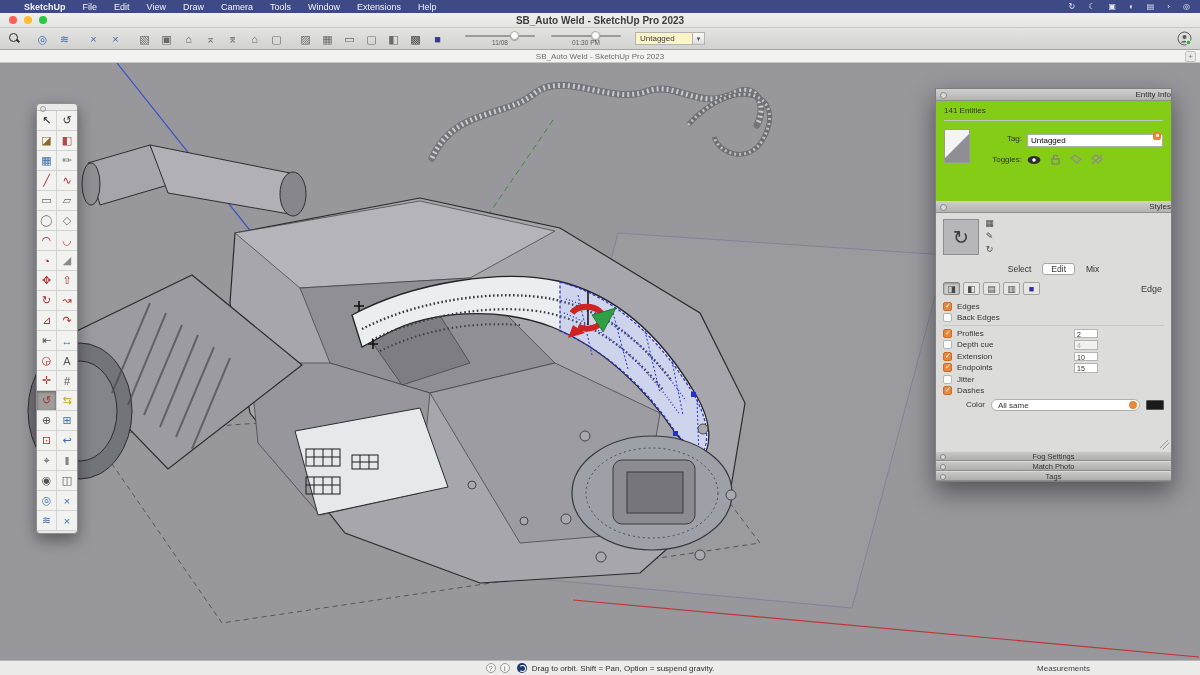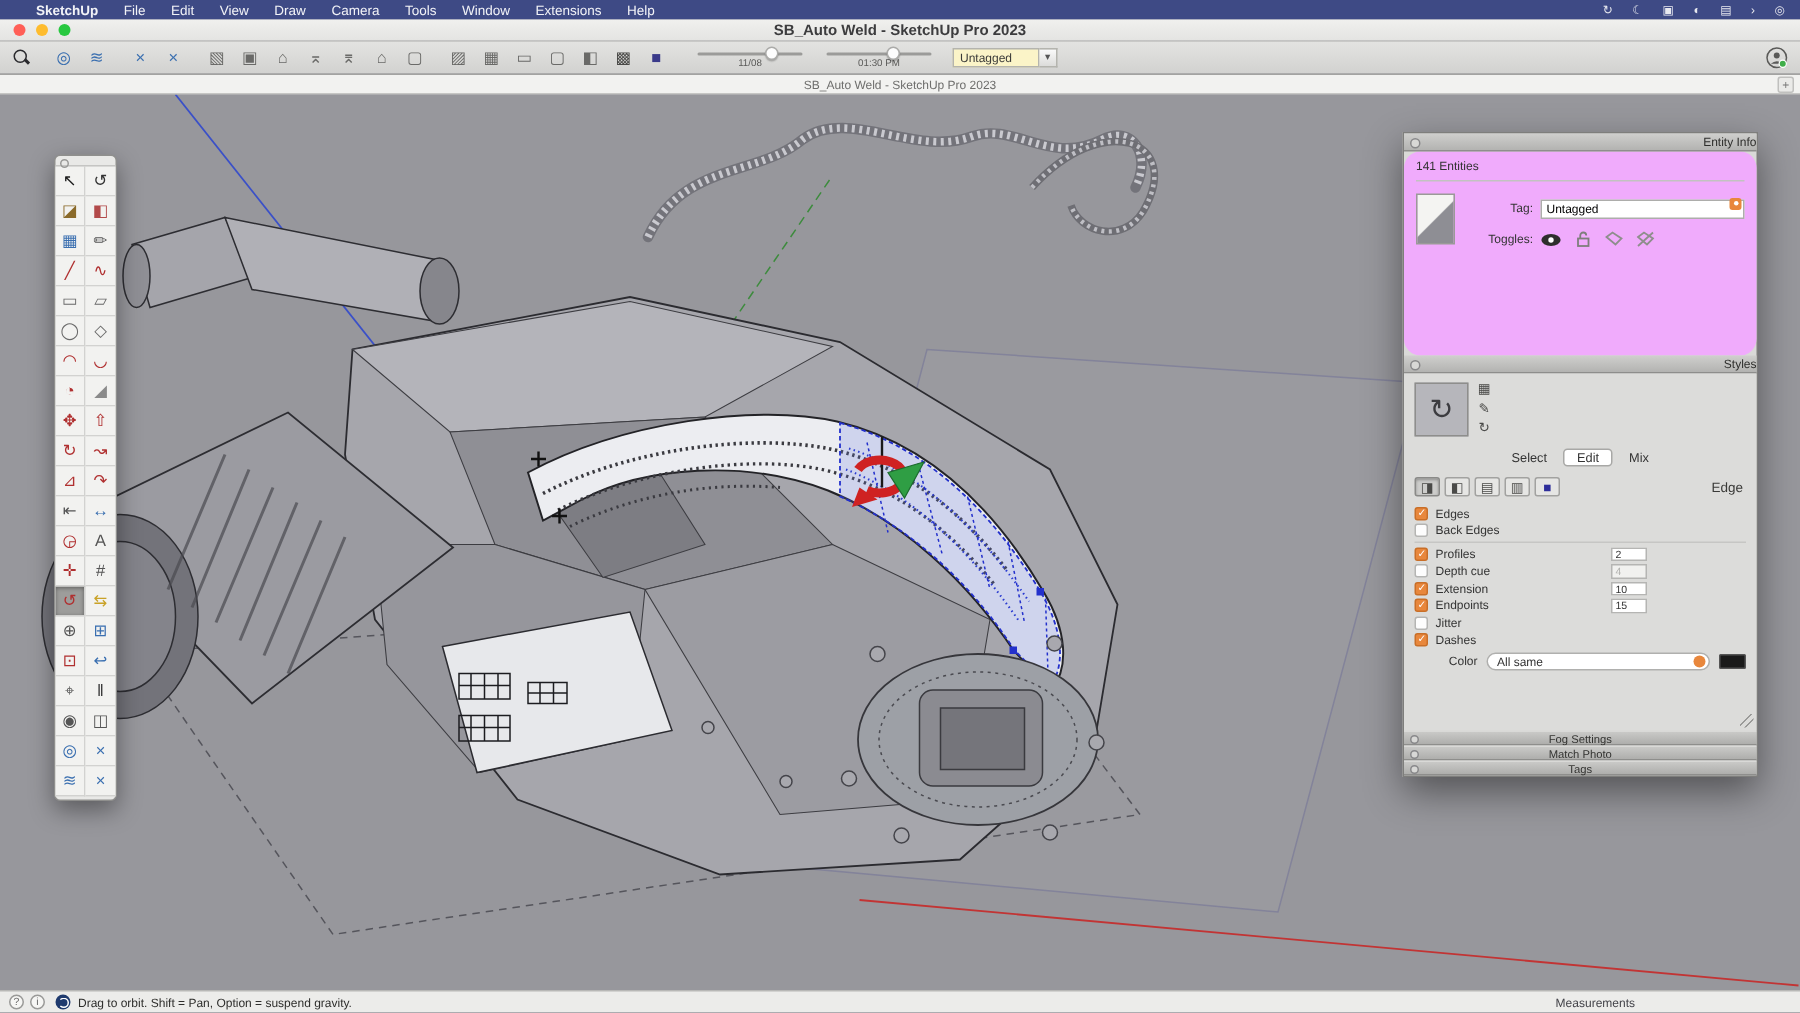--- a/index.html
+++ b/index.html
@@ -58,21 +58,21 @@
   .pal-cell:last-child { border-right:none; }
   .pal-cell.sel { background:#9d9d9b; box-shadow:inset 0 1px 3px rgba(0,0,0,.4); }
 
   
   .rpanel { position:absolute; right:28px; top:25px; width:237px; box-shadow:0 10px 24px rgba(0,0,0,.45); border:1px solid #7e7e7c; background:#d9d9d7; }
   .panel-hdr { height:12px; background:linear-gradient(#cfcfcd,#b3b3b1); border-bottom:1px solid #8e8e8c; position:relative; text-align:right; font-size:8px; color:#2e2e2c; line-height:12px; }
   .panel-hdr::before, .bar::before { content:""; position:absolute; left:4px; top:3px; width:5px; height:5px; border-radius:50%; border:1px solid #88888a; background:#d8d8d6; }
   .bar { height:10px; background:linear-gradient(#c9c9c7,#aeaeac); border-top:1px solid #d9d9d7; border-bottom:1px solid #8e8e8c; position:relative; text-align:center; font-size:7.5px; color:#333331; line-height:9px; }
   .bar::before { top:2px; width:4px; height:4px; }
 
-  .entity-body { height:136px; background:#f0abfc; padding:5px 8px 0 8px;border-radius:11px; }
+  .entity-body { height:100px; background:#84cc16; padding:5px 8px 0 8px; }
   .ei-count { font-size:8px; color:#333; padding-bottom:5px; border-bottom:1px solid #c2c2c0; }
   .ei-main { display:flex; margin-top:8px; }
   .ei-thumb { width:26px; height:34px; border:1px solid #9a9a98; background:linear-gradient(135deg,#f4f4f2 49%,#8e8e94 51%); }
   .ei-fields { flex:1; margin-left:14px; }
   .ei-row { display:flex; align-items:center; margin-bottom:7px; }
   .ei-label { width:38px; text-align:right; font-size:8px; color:#333; margin-right:5px; }
   .ei-input-wrap { position:relative; flex:1; }
   .ei-input { width:100%; height:13px; border:1px solid #adadab; background:#fff; font-size:8px; padding:0 12px 0 3px; font-family:inherit; }
   .ei-orange { position:absolute; right:2px; top:2.5px; width:8px; height:8px; background:#e8873c; border-radius:2px; }
   .ei-orange::after { content:""; position:absolute; left:2.5px; top:2.5px; width:3px; height:3px; border-radius:50%; background:#fff; }
@@ -106,21 +106,21 @@
   .set-val.dis { color:#b0b0ae; background:#f1f1ef; }
   .color-row { display:flex; align-items:center; margin-top:2px; }
   .color-label { width:42px; text-align:right; font-size:8px; color:#333; margin-right:6px; }
   .color-select { position:relative; flex:1; height:12px; border:1px solid #b0b0ae; border-radius:6px; background:#fff; font-size:8px; color:#333; padding:0 14px 0 6px; line-height:11px; }
   .color-select .orange-btn { position:absolute; right:2px; top:1.5px; width:8px; height:8px; border-radius:50%; background:#e8873c; }
   .swatch { width:18px; height:10px; border:1px solid #555; margin-left:6px; border-radius:1px; }
   .resize-grip { position:absolute; right:2px; bottom:2px; width:9px; height:9px; background:
     linear-gradient(135deg, transparent 40%, #9a9a98 40%, #9a9a98 48%, transparent 48%, transparent 64%, #9a9a98 64%, #9a9a98 72%, transparent 72%); }
 
   
-  .statusbar { height:15px; background:#ececea; border-top:1px solid #b8b8b6; display:flex; align-items:center; padding:0 6px; position:relative; }
+  .statusbar { height:15px; background:#ececea; border-top:1px solid #b8b8b6; display:flex; align-items:center; padding:0 6px; position:relative;justify-content:center; }
   .sb-circle { width:10px; height:10px; border:1px solid #9a9a98; border-radius:50%; font-size:7px; color:#666; text-align:center; line-height:9px; margin-right:4px; background:#f6f6f4; }
   .sb-orbit { width:10px; height:10px; border-radius:50%; background:#1f3a6e; margin:0 5px 0 3px; position:relative; }
   .sb-orbit::after { content:""; position:absolute; left:2px; top:2px; width:5px; height:5px; border:1px solid #fff; border-radius:50%; border-left-color:transparent; }
   .sb-hint { font-size:8px; color:#2e2e2c; }
   .sb-meas { position:absolute; right:110px; font-size:8px; color:#44444a; }
   .sb-meas-box { position:absolute; right:8px; width:92px; height:11px; }
 
   .glyph { display:inline-block; }
 </style>
 </head>

